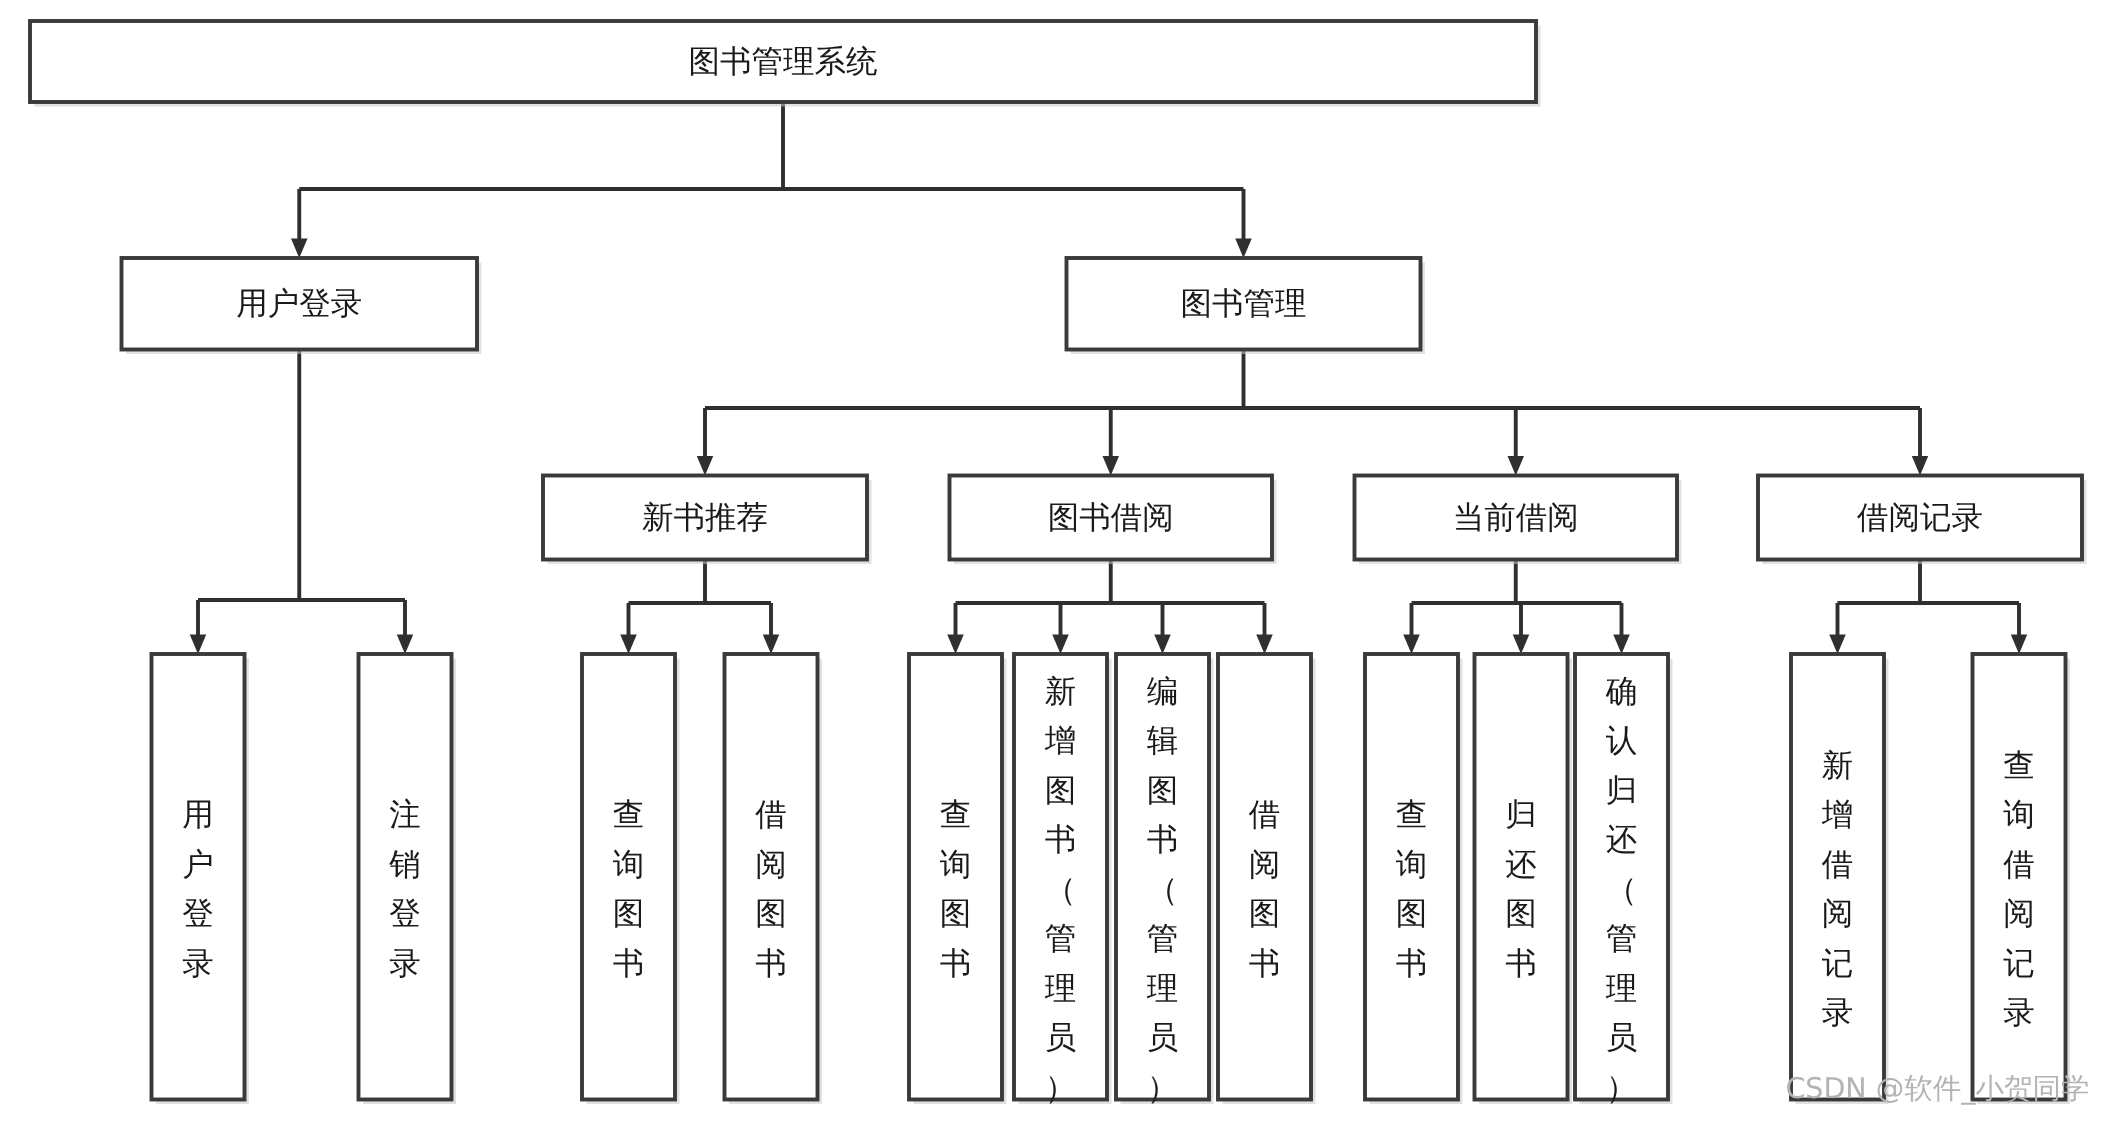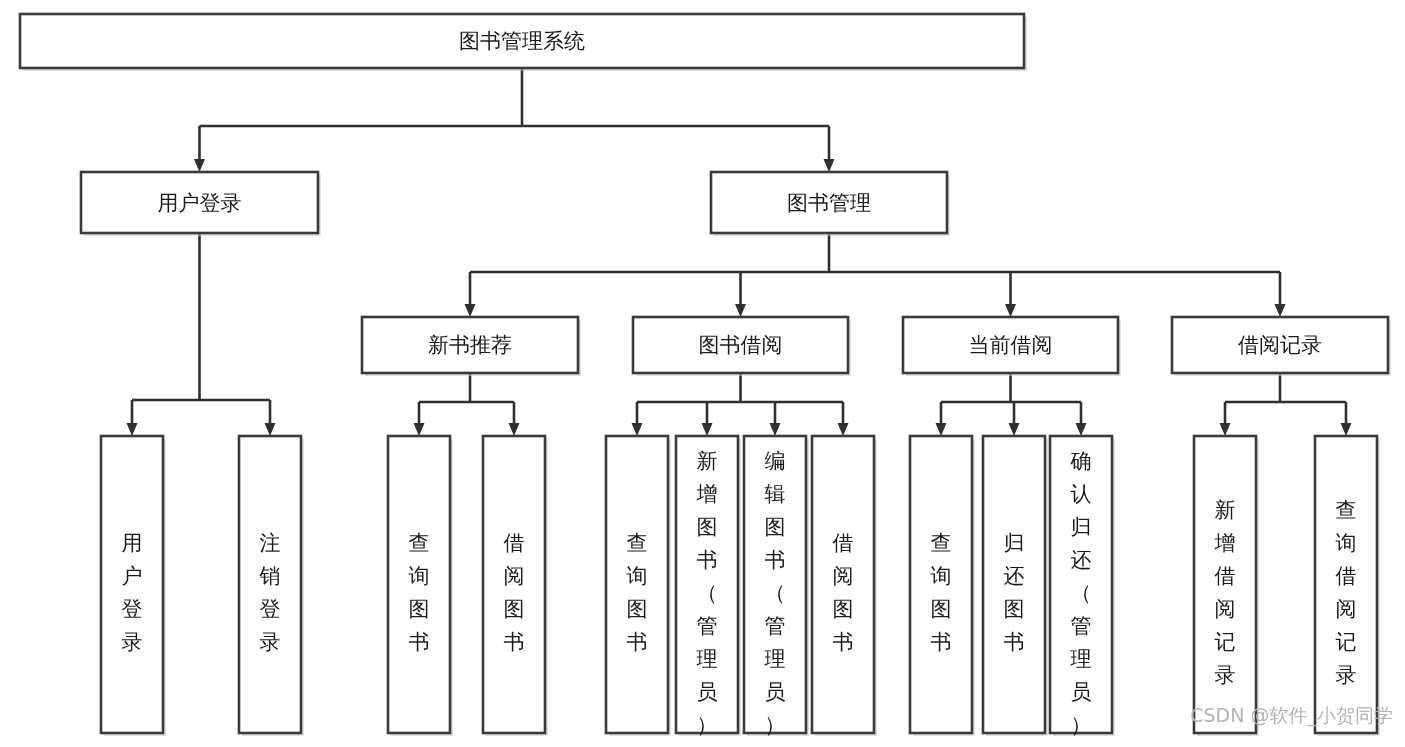--- a/index.html
+++ b/index.html
@@ -50,21 +50,21 @@
   .node-label-h {
     font-family: "DejaVu Sans", "Liberation Sans", sans-serif;
     font-size: 21px;
     fill: #1a1a1a;
     text-anchor: middle;
     dominant-baseline: middle;
   }
   .watermark {
     position: absolute;
     right: 12px;
-    bottom: 18px;
+    bottom: 8px;
     font-family: "DejaVu Sans", "Liberation Sans", sans-serif;
     font-size: 19px;
     color: #b3b3b3;
     white-space: nowrap;
     user-select: none;
   }
 </style>
 </head>
 <body>
 

